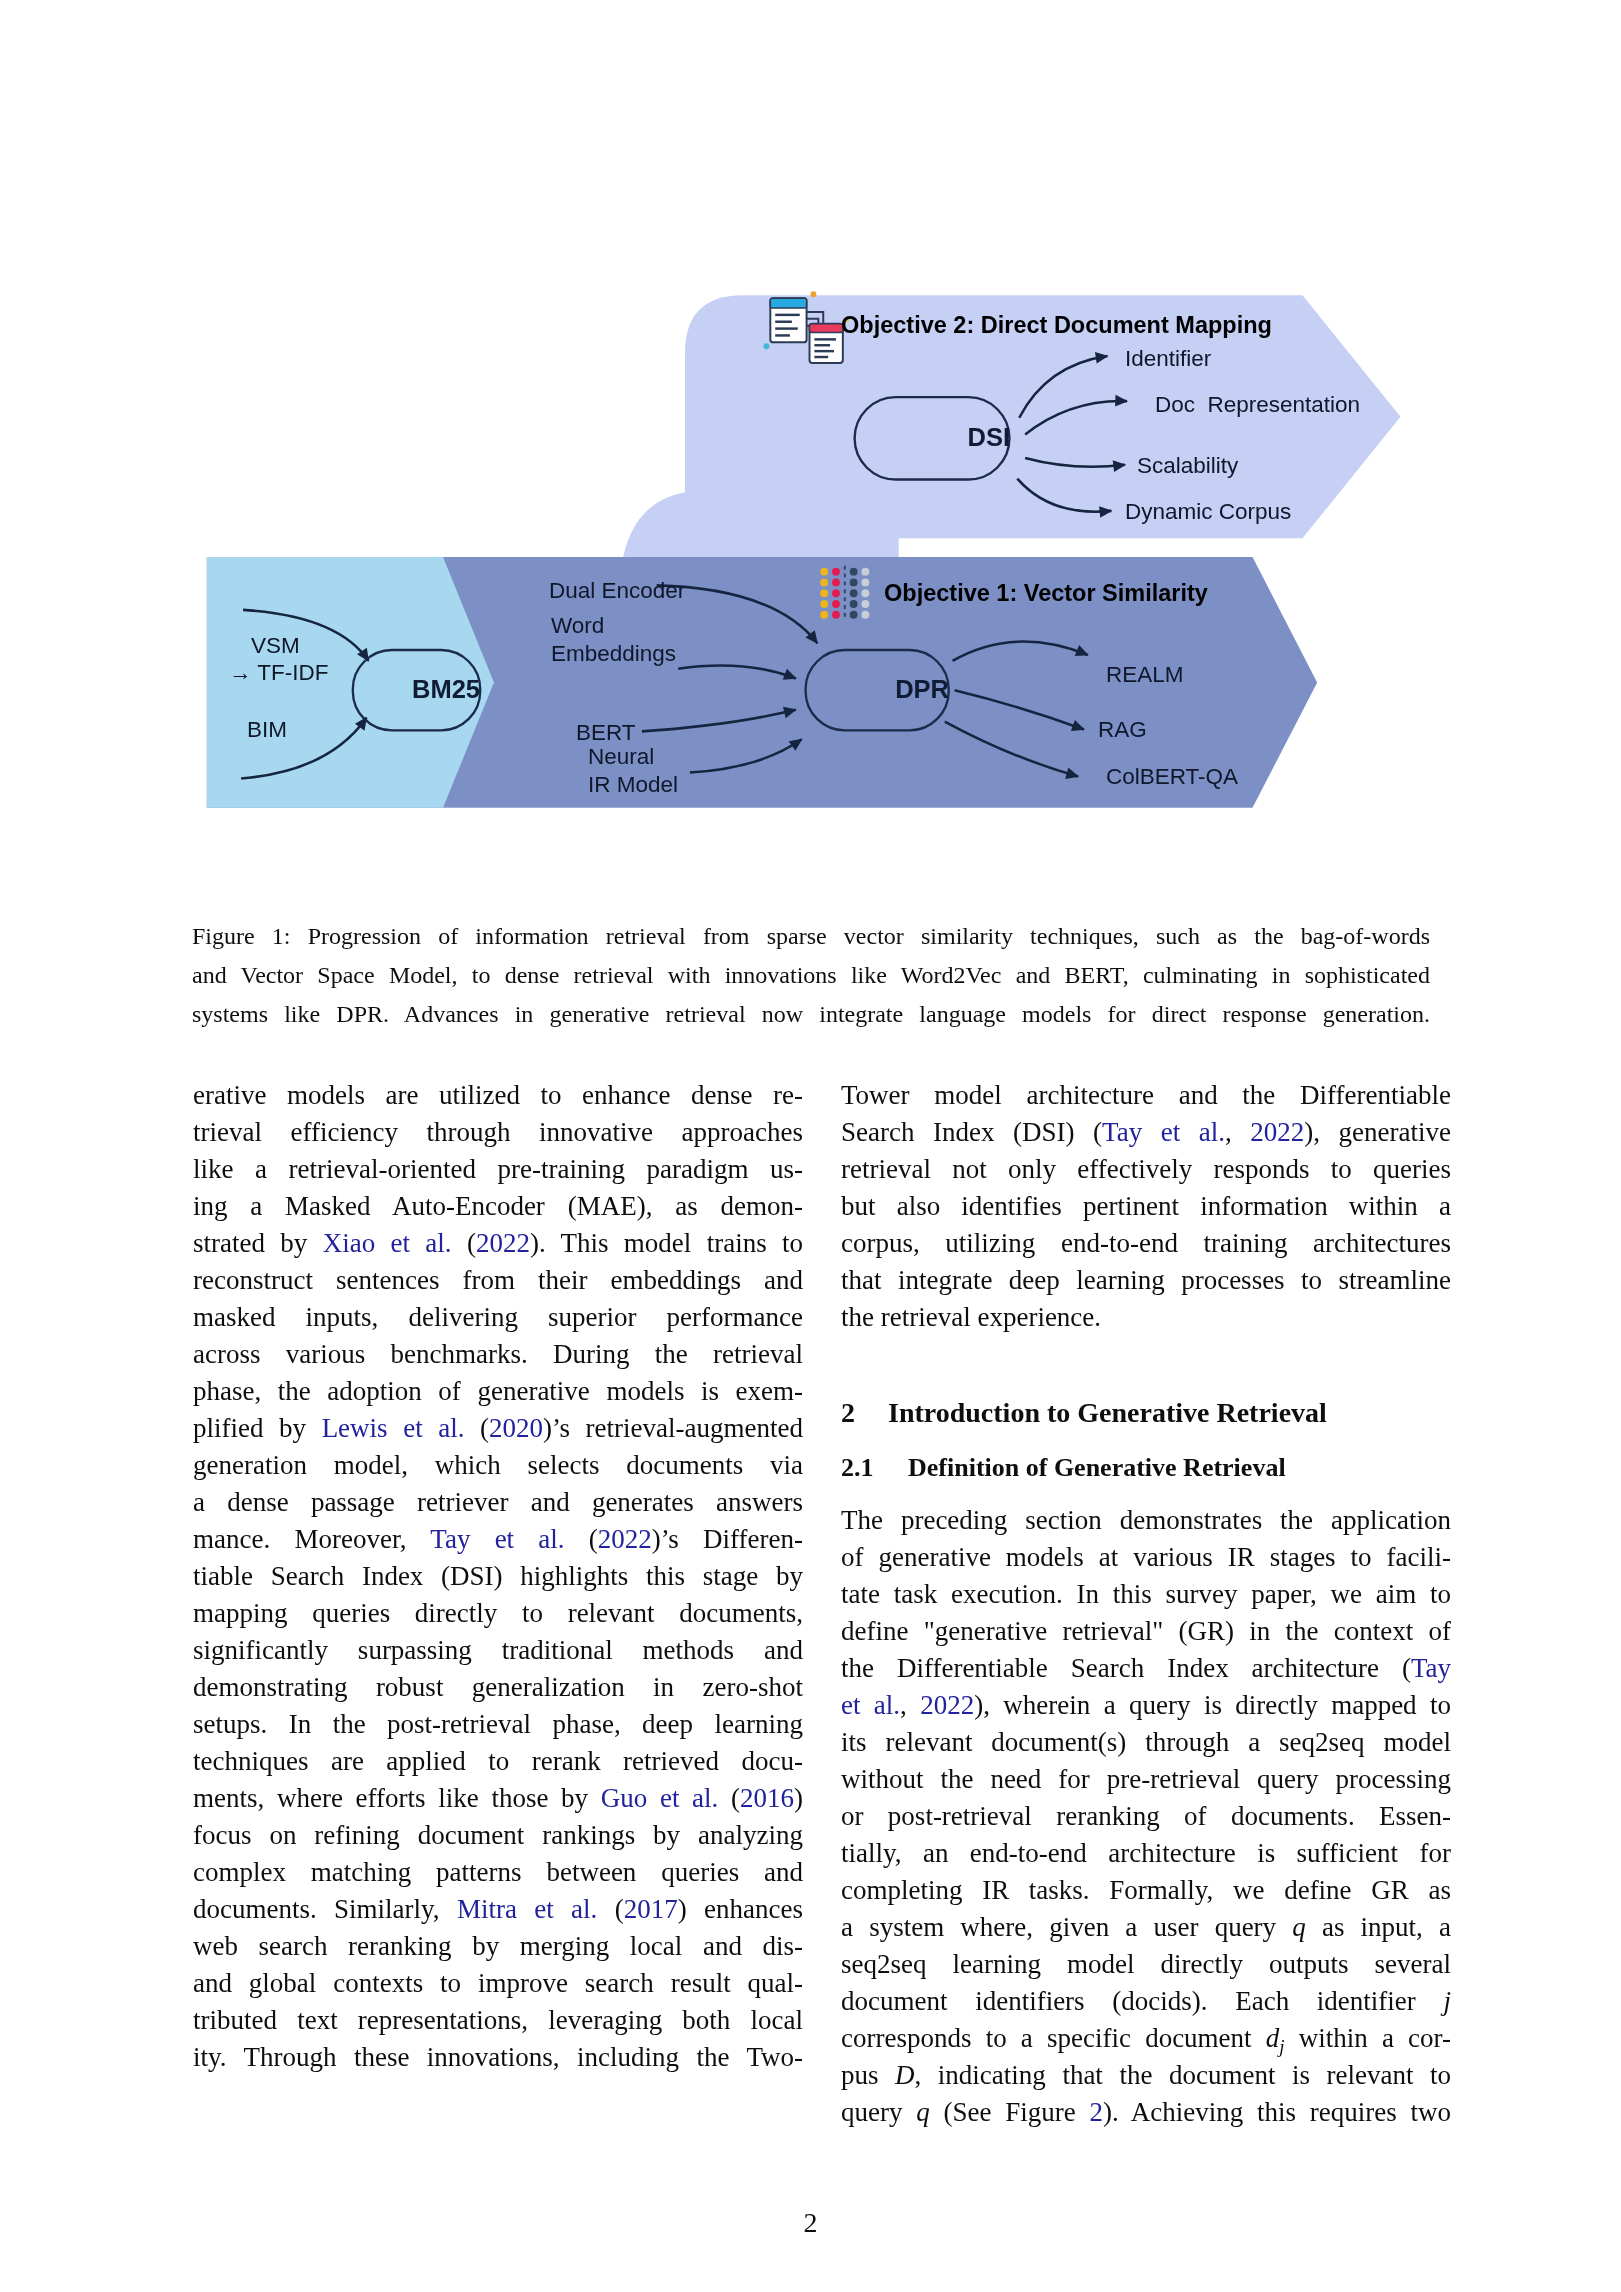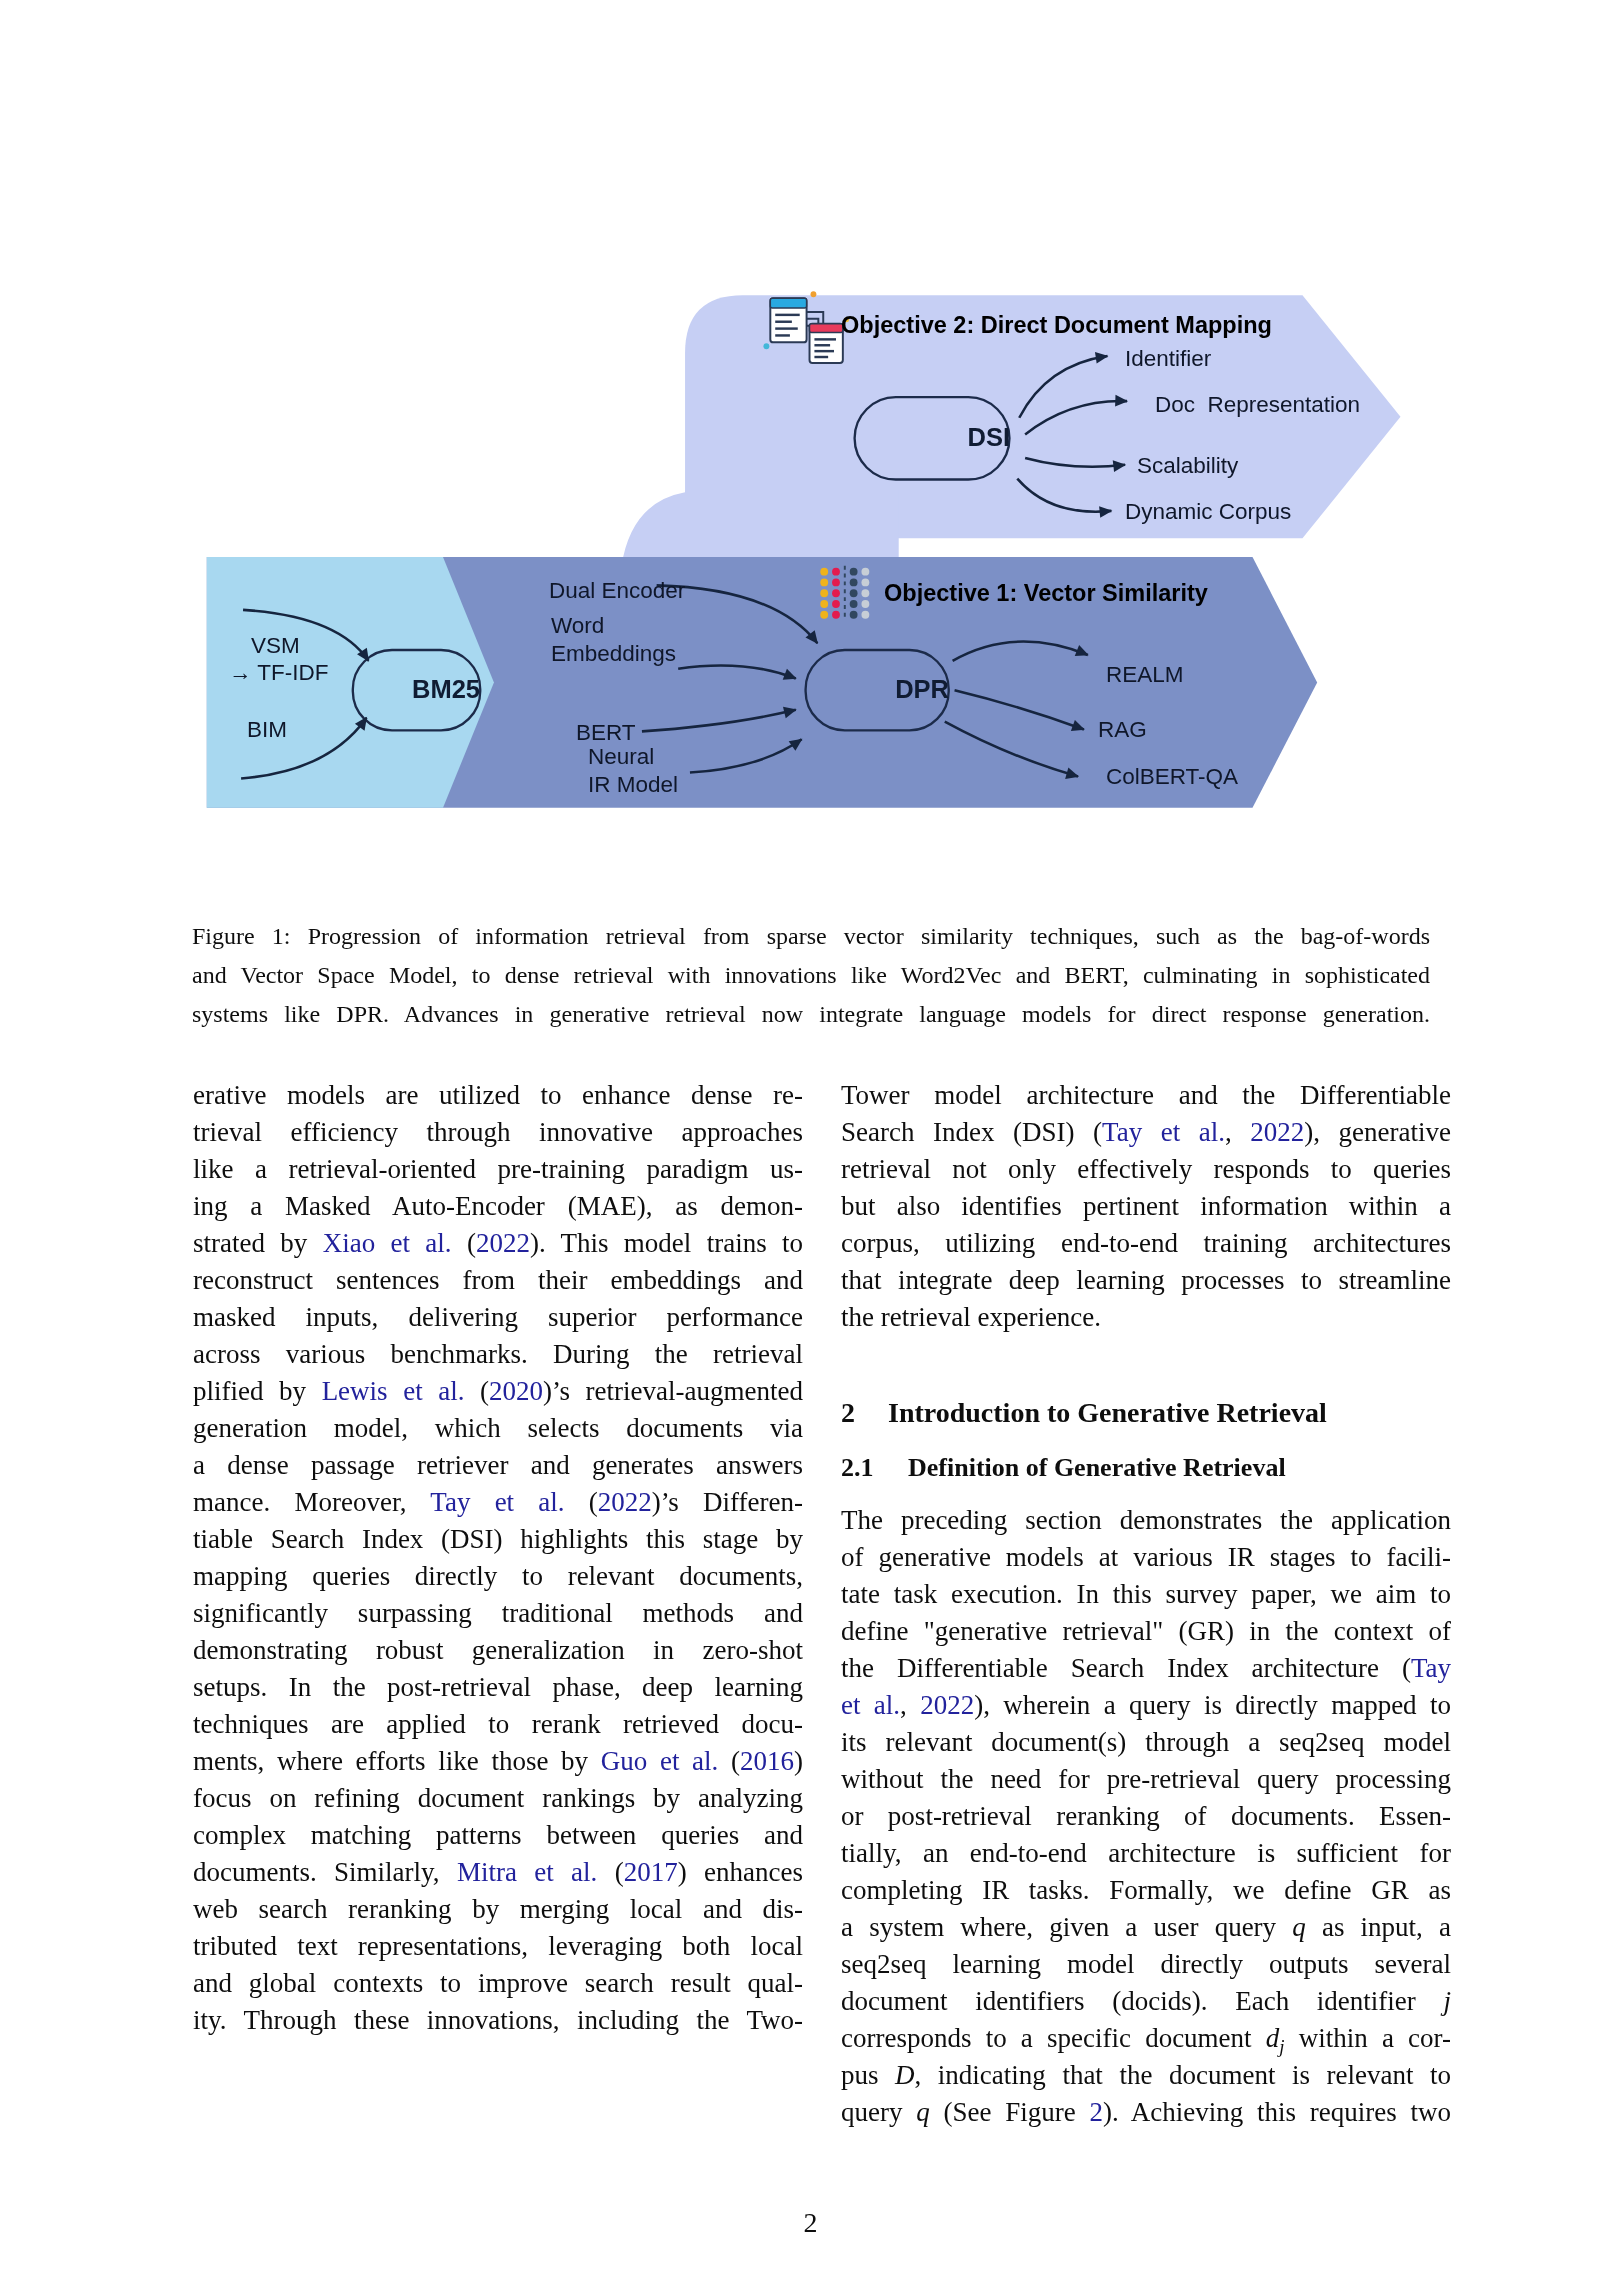--- a/index.html
+++ b/index.html
@@ -166,37 +166,38 @@
 
   <div class="col colL">
       <div class="ln">erative models are utilized to enhance dense re-</div>
       <div class="ln">trieval efficiency through innovative approaches</div>
       <div class="ln">like a retrieval-oriented pre-training paradigm us-</div>
       <div class="ln">ing a Masked Auto-Encoder (MAE), as demon-</div>
       <div class="ln">strated by <span class="cite">Xiao et al.</span> (<span class="cite">2022</span>). This model trains to</div>
       <div class="ln">reconstruct sentences from their embeddings and</div>
       <div class="ln">masked inputs, delivering superior performance</div>
       <div class="ln">across various benchmarks. During the retrieval</div>
+      <div class="ln">phase, the adoption of generative models is exem-</div>
       <div class="ln">plified by <span class="cite">Lewis et al.</span> (<span class="cite">2020</span>)’s retrieval-augmented</div>
       <div class="ln">generation model, which selects documents via</div>
       <div class="ln">a dense passage retriever and generates answers</div>
       <div class="ln">mance. Moreover, <span class="cite">Tay et al.</span> (<span class="cite">2022</span>)’s Differen-</div>
       <div class="ln">tiable Search Index (DSI) highlights this stage by</div>
       <div class="ln">mapping queries directly to relevant documents,</div>
       <div class="ln">significantly surpassing traditional methods and</div>
       <div class="ln">demonstrating robust generalization in zero-shot</div>
       <div class="ln">setups. In the post-retrieval phase, deep learning</div>
       <div class="ln">techniques are applied to rerank retrieved docu-</div>
       <div class="ln">ments, where efforts like those by <span class="cite">Guo et al.</span> (<span class="cite">2016</span>)</div>
       <div class="ln">focus on refining document rankings by analyzing</div>
       <div class="ln">complex matching patterns between queries and</div>
       <div class="ln">documents. Similarly, <span class="cite">Mitra et al.</span> (<span class="cite">2017</span>) enhances</div>
       <div class="ln">web search reranking by merging local and dis-</div>
+      <div class="ln">and global contexts to improve search result qual-</div>
       <div class="ln">tributed text representations, leveraging both local</div>
-      <div class="ln">and global contexts to improve search result qual-</div>
       <div class="ln">ity. Through these innovations, including the Two-</div>
     </div>
 
   <div class="col colR">
     <div>
         <div class="ln">Tower model architecture and the Differentiable</div>
         <div class="ln">Search Index (DSI) (<span class="cite">Tay et al.</span>, <span class="cite">2022</span>), generative</div>
         <div class="ln">retrieval not only effectively responds to queries</div>
         <div class="ln">but also identifies pertinent information within a</div>
         <div class="ln">corpus, utilizing end-to-end training architectures</div>

